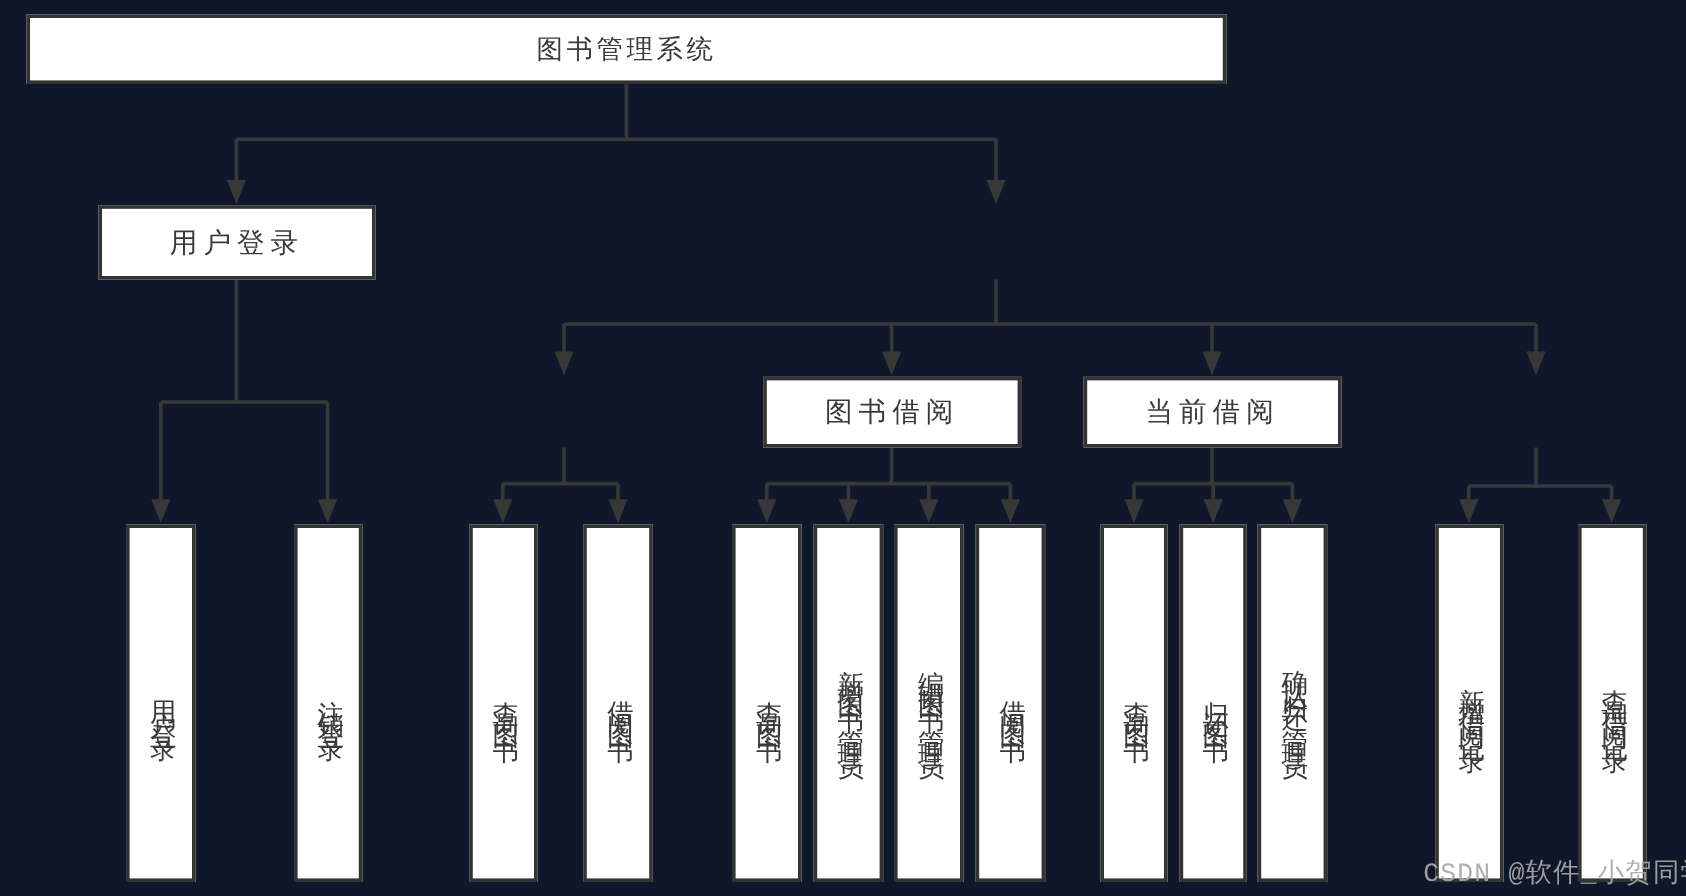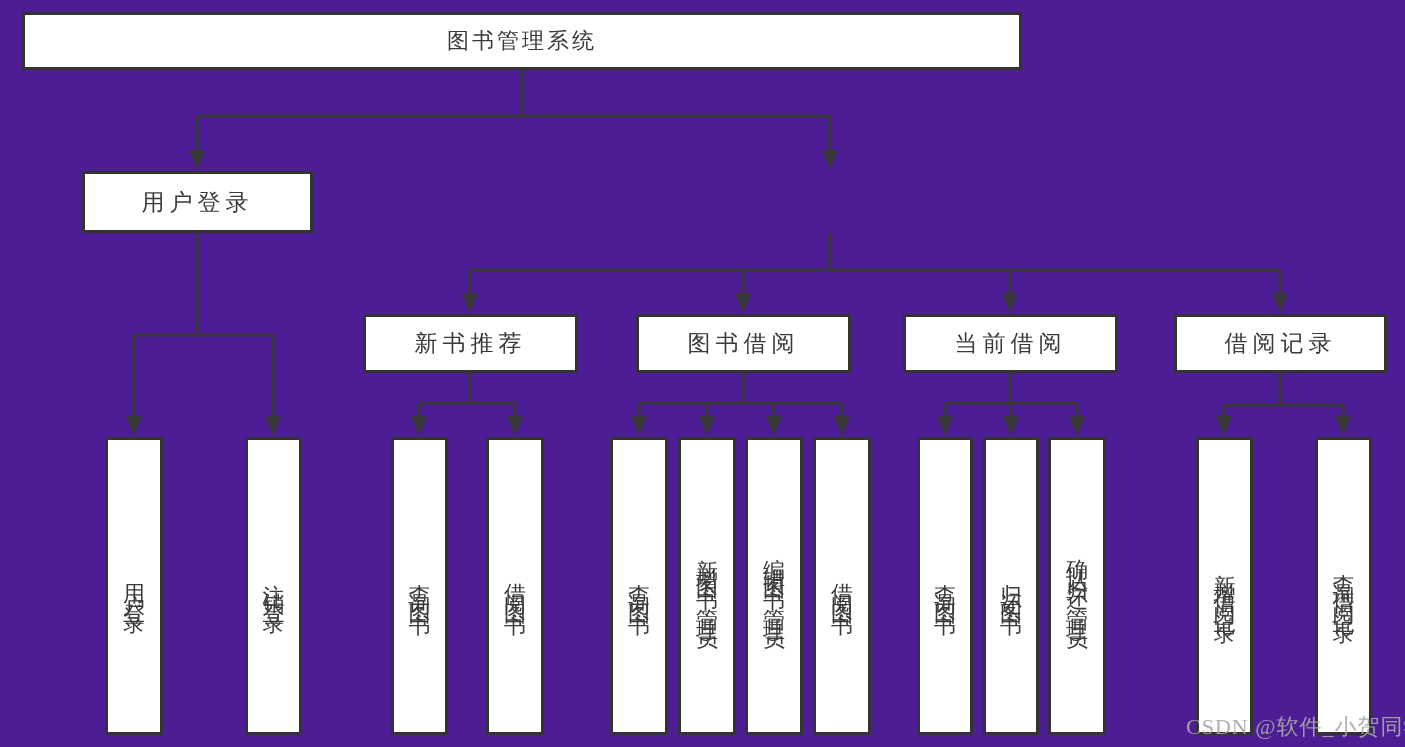--- a/index.html
+++ b/index.html
@@ -1,18 +1,18 @@
 <!DOCTYPE html>
 <html><head>
 <meta charset="utf-8">
 <style>
   html,body{margin:0;padding:0;background:#ffffff;}
   .canvas{
-    position:relative;width:1405px;height:747px;background:#4c1d95;overflow:hidden;
-    font-family:Liberation Serif, serif;color:#3a3a3a;
+    position:relative;width:1405px;height:747px;background:#0f172a;overflow:hidden;
+    font-family:Liberation Mono, monospace;color:#3a3a3a;
   }
   svg.connectors{position:absolute;left:0;top:0;width:1405px;height:747px;}
   .ln{stroke:#383838;stroke-width:3;fill:none;}
   .ar{fill:#383838;stroke:none;}
   .node{
     position:absolute;box-sizing:border-box;background:#ffffff;border:3px solid #333333;
     display:flex;align-items:center;justify-content:center;
     font-size:23px;letter-spacing:5px;white-space:nowrap;
   }
   .node.root{font-size:22px;letter-spacing:3px;}
@@ -71,31 +71,25 @@
   </svg>
 
   <div class="node root" style="left:22px;top:12px;width:1000px;height:58px;">
     <span>图书管理系统</span>
   </div>
 
   <div class="node" style="left:82px;top:171px;width:231px;height:62px;">
     <span>用户登录</span>
   </div>
 
-  <div class="node" style="left:363px;top:314px;width:215px;height:59px;">
-    <span>新书推荐</span>
-  </div>
   <div class="node" style="left:903px;top:314px;width:215px;height:59px;">
     <span>当前借阅</span>
   </div>
   <div class="node" style="left:636px;top:314px;width:215px;height:59px;">
     <span>图书借阅</span>
-  </div>
-  <div class="node" style="left:1174px;top:314px;width:213px;height:59px;">
-    <span>借阅记录</span>
   </div>
 
   <div class="leaf" style="left:105px;width:58px;">
     <span>用户登录</span>
   </div>
   <div class="leaf" style="left:245px;width:57px;">
     <span>注销登录</span>
   </div>
 
   <div class="leaf" style="left:391px;width:57px;">

